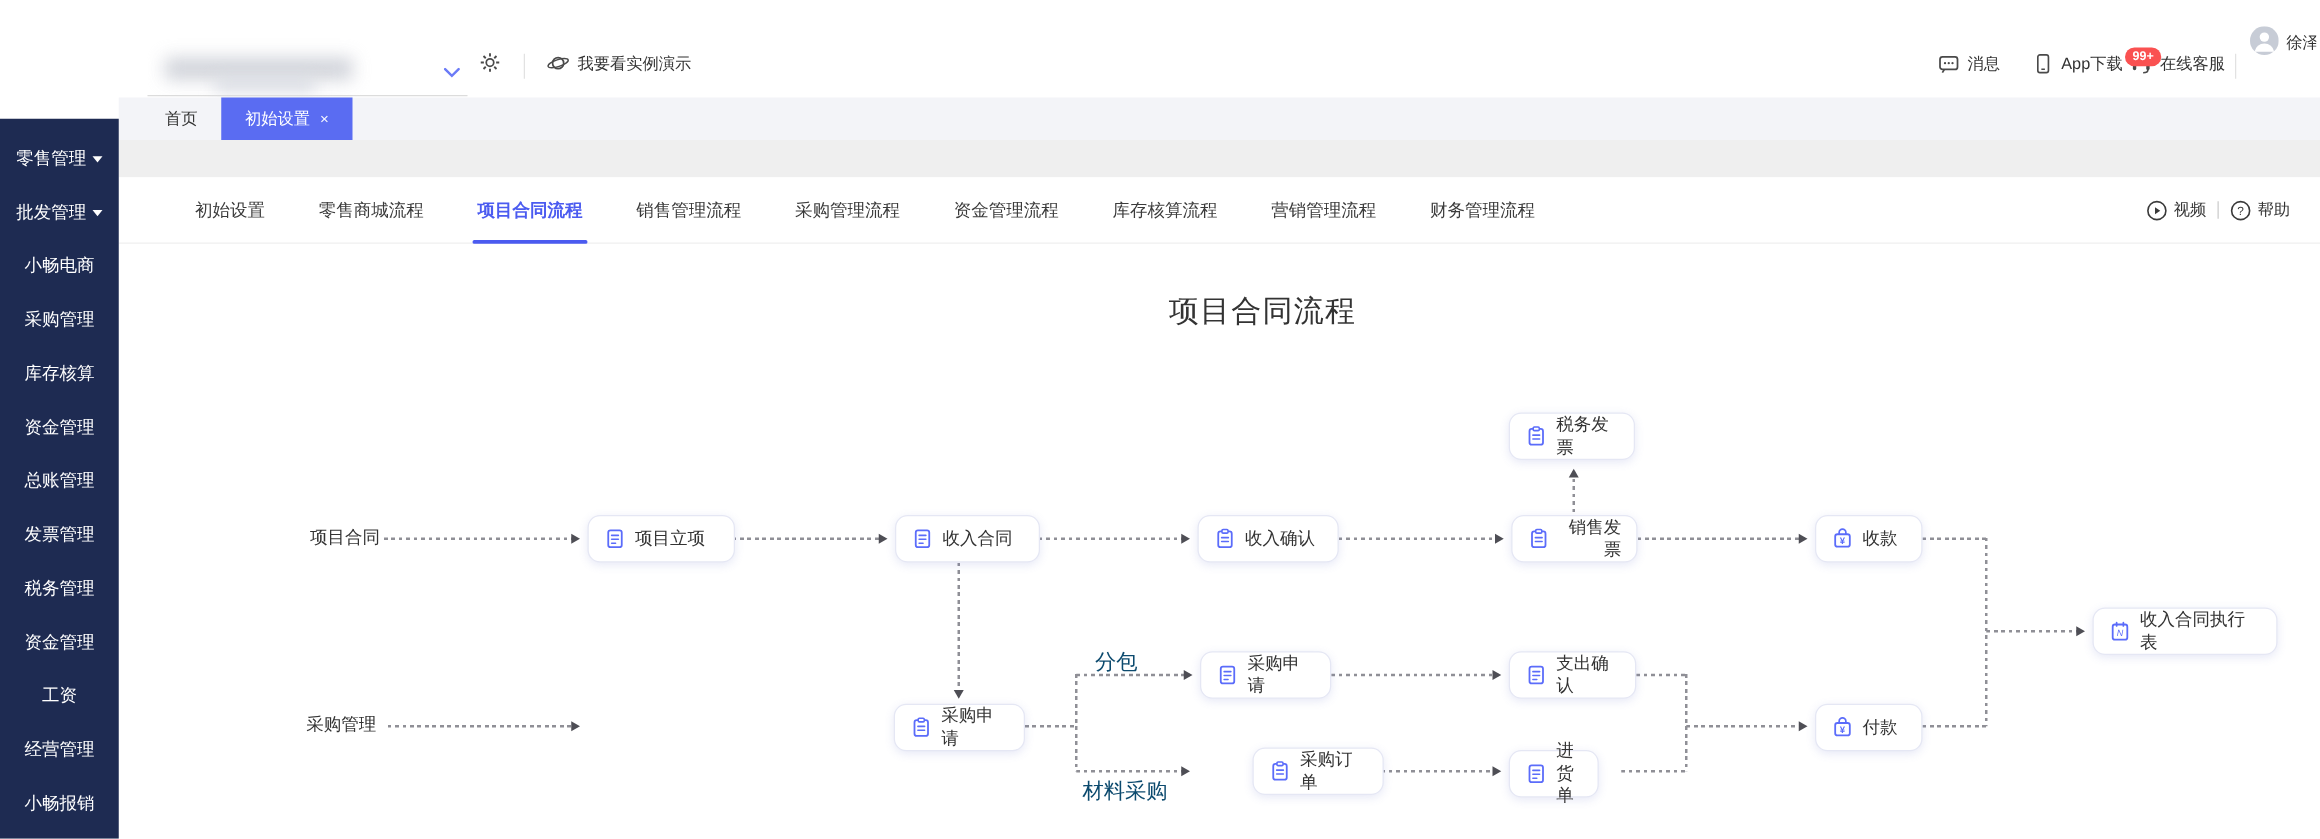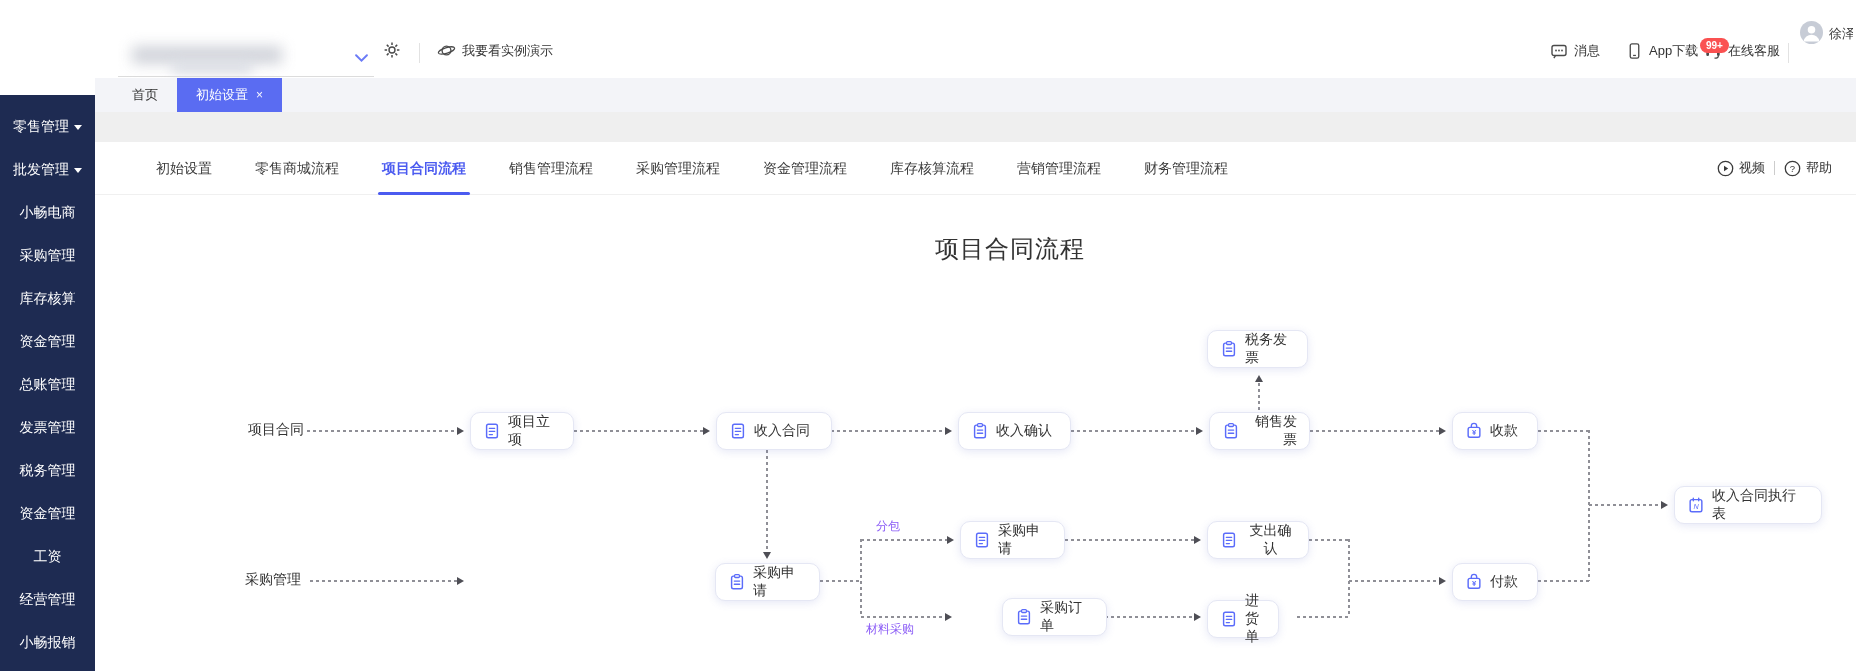--- a/index.html
+++ b/index.html
@@ -45,21 +45,21 @@
   .ft-right .lbl{margin:0 0 0 5px;cursor:pointer;}
   .ft-div{width:1px;height:14px;background:#ccc;margin:0 9px;}
   .dtitle{position:absolute;left:164px;right:0;top:233px;text-align:center;font-size:24px;color:#333;letter-spacing:1px;z-index:2;}
 
   
   .fnode{position:absolute;height:38px;background:#fff;border:1px solid #e5e7f4;border-radius:10px;
          box-shadow:0 2px 8px rgba(100,110,200,.16);display:flex;align-items:center;gap:7px;
          padding:0 12px;font-size:14px;color:#333;box-sizing:border-box;z-index:3;cursor:pointer;}
   .nicon{display:flex;align-items:center;}
   .lane-label{position:absolute;font-size:14px;color:#333;z-index:3;}
-  .edge-label{position:absolute;font-size:12px;color:#8b5cf6;z-index:3;white-space:nowrap;}
+  .edge-label{position:absolute;font-size:17px;color:#0c4a6e;z-index:3;white-space:nowrap;}
   .hline{position:absolute;height:2px;background:repeating-linear-gradient(90deg,#8f8f96 0 3px,transparent 3px 6px);z-index:2;}
   .vline{position:absolute;width:2px;background:repeating-linear-gradient(180deg,#8f8f96 0 3px,transparent 3px 6px);z-index:2;}
   .ar::after{content:"";position:absolute;right:-2px;top:50%;transform:translateY(-50%);
              border-left:7px solid #4e4e55;border-top:4.5px solid transparent;border-bottom:4.5px solid transparent;}
   .au::before{content:"";position:absolute;top:-2px;left:50%;transform:translateX(-50%);
              border-bottom:7px solid #4e4e55;border-left:4.5px solid transparent;border-right:4.5px solid transparent;}
   .ad::after{content:"";position:absolute;bottom:-2px;left:50%;transform:translateX(-50%);
              border-top:7px solid #4e4e55;border-left:4.5px solid transparent;border-right:4.5px solid transparent;}
 </style>
 </head>
@@ -231,21 +231,21 @@
   <div class="hline" style="left:1297px;top:616px;width:52px"></div>
   <div class="hline ar" style="left:1349px;top:580px;width:95px"></div>
   <div class="hline" style="left:1538px;top:580px;width:51px"></div>
   <div class="hline ar" style="left:1589px;top:504px;width:77px"></div>
   <div class="vline au" style="left:1258px;top:377px;height:35px"></div>
   <div class="vline ad" style="left:766px;top:450px;height:107px"></div>
   <div class="vline" style="left:860px;top:539px;height:78px"></div>
   <div class="vline" style="left:1348px;top:539px;height:78px"></div>
   <div class="vline" style="left:1588px;top:430px;height:151px"></div>
 
-<div class="fnode" style="left: 470px; top: 412px; width: 104px;">
+<div class="fnode" style="left: 470px; top: 412px; width: 118px;">
       <span class="nicon">
         <svg width="18" height="18" viewBox="0 0 20 20">
           <rect x="4" y="2.5" width="12" height="15" rx="2" fill="none" stroke="#5b6cfa" stroke-width="1.6"></rect>
           <path d="M7 7h6M7 10.5h6M7 14h3.5" stroke="#5b6cfa" stroke-width="1.4" stroke-linecap="round"></path>
         </svg>
       </span>
       <span>项目立项</span>
     </div>
     <div class="fnode" style="left: 716px; top: 412px; width: 116px;">
       <span class="nicon">
@@ -318,21 +318,21 @@
     </div>
     <div class="fnode" style="left: 960px; top: 521px; width: 105px;">
       <span class="nicon">
         <svg width="18" height="18" viewBox="0 0 20 20">
           <rect x="4" y="2.5" width="12" height="15" rx="2" fill="none" stroke="#5b6cfa" stroke-width="1.6"></rect>
           <path d="M7 7h6M7 10.5h6M7 14h3.5" stroke="#5b6cfa" stroke-width="1.4" stroke-linecap="round"></path>
         </svg>
       </span>
       <span>采购申请</span>
     </div>
-    <div class="fnode" style="left: 1207px; top: 521px; width: 102px; text-align: center;">
+    <div class="fnode" style="left: 1207px; top: 521px; width: 102px;">
       <span class="nicon">
         <svg width="18" height="18" viewBox="0 0 20 20">
           <rect x="4" y="2.5" width="12" height="15" rx="2" fill="none" stroke="#5b6cfa" stroke-width="1.6"></rect>
           <path d="M7 7h6M7 10.5h6M7 14h3.5" stroke="#5b6cfa" stroke-width="1.4" stroke-linecap="round"></path>
         </svg>
       </span>
       <span>支出确认</span>
     </div>
     <div class="fnode" style="left: 958px; top: 598px; width: 105px; margin-left: 44px;">
       <span class="nicon">

